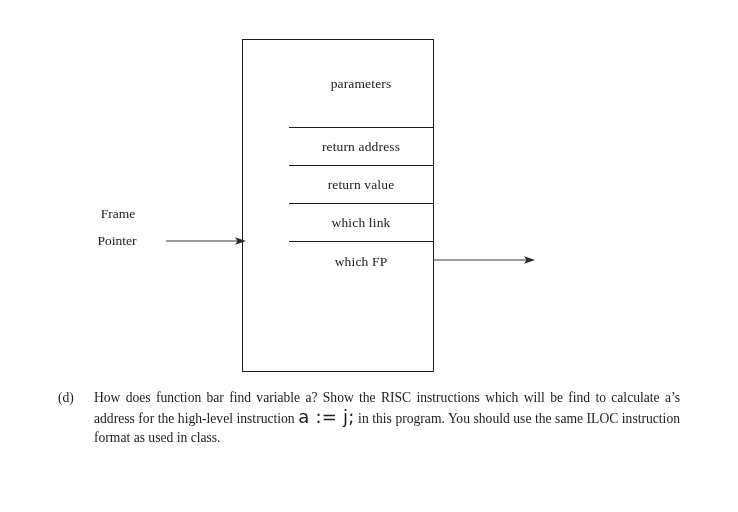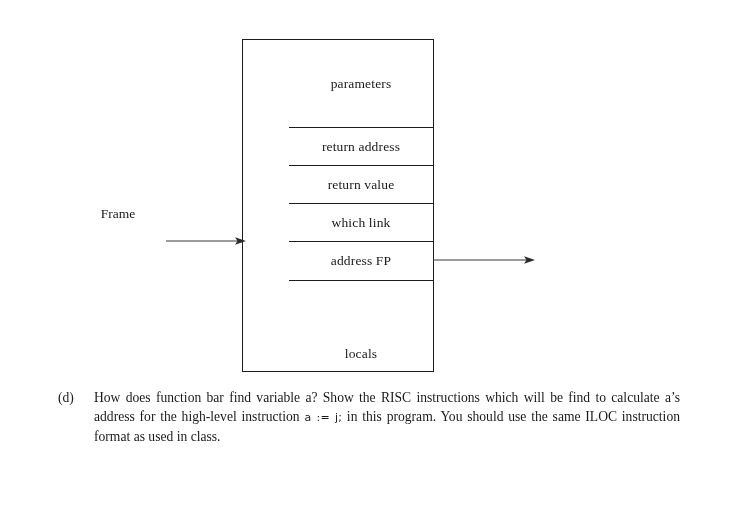--- a/index.html
+++ b/index.html
@@ -92,50 +92,48 @@
     top: 0;
     width: 30px;
   }
   #question-block .q-body {
     margin-left: 36px;
     text-align: justify;
     text-justify: inter-word;
   }
   .code-inline {
     font-family: "DejaVu Sans", "Liberation Sans", sans-serif;
-    font-size: 11px;
+    font-size: 18px;
     letter-spacing: 0.2px;
   }
 </style>
 </head>
 <body>
 
 <div id="stack-frame-diagram">
   <div class="frame-cell cell-parameters">
     <span>parameters</span>
   </div>
   <div class="frame-cell cell-return-addr">
     <span>return address</span>
   </div>
   <div class="frame-cell cell-return-value">
     <span>return value</span>
   </div>
   <div class="frame-cell cell-access-link">
     <span>which link</span>
   </div>
   <div class="frame-cell cell-caller-fp">
-    <span>address FP</span>
-  </div>
-  <div class="frame-cell cell-locals">
-    <span>locals</span>
+    <span>which FP</span>
   </div>
 </div>
 
 <div id="frame-pointer-label">
   <span class="fp-line fp-line-frame">Frame</span>
+  <span class="fp-line fp-line-pointer">Pointer</span>
 </div>
 
 <svg id="fp-arrow" class="arrow-svg" viewBox="0 0 80 16">
   <line x1="0" y1="8" x2="72" y2="8" stroke="#3a3a3a" stroke-width="1.2"></line>
   <path d="M 80 8 L 69 4.2 L 71.5 8 L 69 11.8 Z" fill="#2a2a2a"></path>
 </svg>
 
 <svg id="caller-fp-arrow" class="arrow-svg" viewBox="0 0 102 16">
   <line x1="0" y1="8" x2="94" y2="8" stroke="#3a3a3a" stroke-width="1.2"></line>
   <path d="M 102 8 L 91 4.2 L 93.5 8 L 91 11.8 Z" fill="#2a2a2a"></path>

